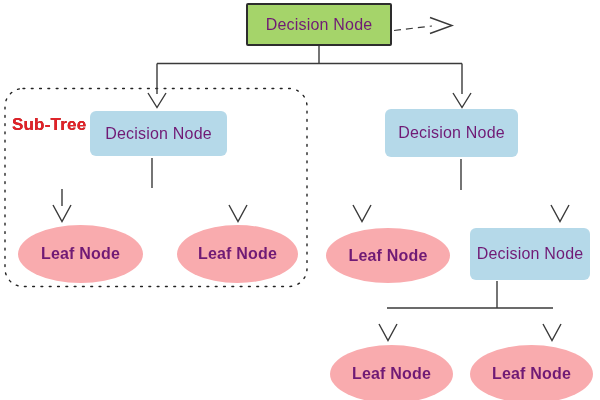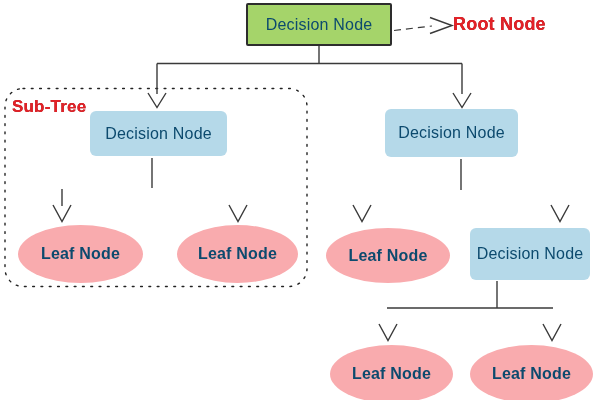--- a/index.html
+++ b/index.html
@@ -4,21 +4,21 @@
 <style>
   html,body{
     margin:0;padding:0;width:600px;height:400px;overflow:hidden;
     background:#ffffff;
     font-family:"Liberation Sans","DejaVu Sans",sans-serif;
   }
   #stage{position:relative;width:600px;height:400px;}
   svg.connectors{position:absolute;left:0;top:0;width:600px;height:400px;pointer-events:none;}
   .node{
     position:absolute;display:flex;align-items:center;justify-content:center;
-    text-align:center;color:#0c4a6e;font-size:16px;letter-spacing:.2px;
+    text-align:center;color:#701a75;font-size:16px;letter-spacing:.2px;
     box-sizing:border-box;white-space:nowrap;
   }
   .node.decision-root{
     background:var(--root_fill);
     border:2px solid var(--root_border);
     border-radius:2px;
   }
   .node.decision{
     background:var(--decision_fill);
     border-radius:6px;
@@ -69,23 +69,22 @@
 
       <path d="M497,281 V308"></path>
       <path d="M387,308 H553"></path>
       <polyline points="379,324 388,340.5 397,324"></polyline>
       <polyline points="543,324 552,340.5 561,324"></polyline>
     </g>
   </svg>
 
   <div class="node decision-root" style="left:246px;top:3px;width:146px;height:43px;">Decision Node</div>
 
-  <div class="annotation" style="left:453px;top:14px;">Root Node</div>
 
-  <div class="annotation subtree" style="left:12px;top:97px;">Sub-Tree</div>
+  <div class="annotation subtree" style="left:12px;top:115px;">Sub-Tree</div>
 
   <div class="node decision" style="left:90px;top:111px;width:137px;height:45px;">Decision Node</div>
 
   <div class="node leaf" style="left:18px;top:225px;width:125px;height:58px;">Leaf Node</div>
 
   <div class="node leaf" style="left:177px;top:225px;width:121px;height:58px;">Leaf Node</div>
 
   <div class="node decision" style="left:385px;top:109px;width:133px;height:48px;">Decision Node</div>
 
   <div class="node leaf" style="left:326px;top:228px;width:124px;height:55px;">Leaf Node</div>

